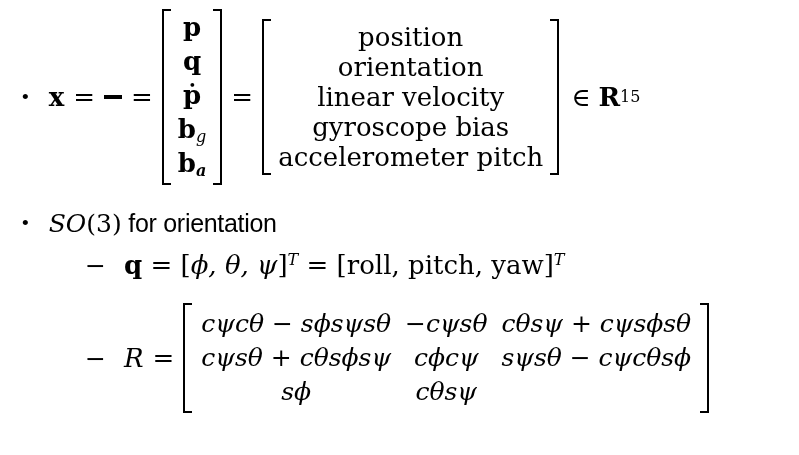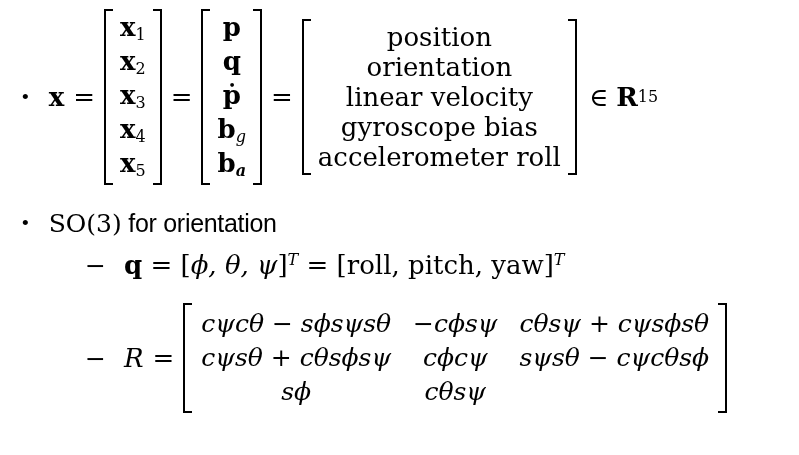--- a/index.html
+++ b/index.html
@@ -59,21 +59,21 @@
 
   .sans { font-family: "Liberation Sans", sans-serif; font-size: 25px; letter-spacing: -0.3px; white-space: pre; }
   .so-serif { font-family: "DejaVu Serif", serif; font-size: 25px; white-space: pre; }
 
   .qline { font-size: 25px; white-space: pre; }
   .qline .msb { font-size: 26px; }
 
   .rgrid {
     display: grid;
     grid-template-columns: auto auto auto;
-    column-gap: 22px;
+    column-gap: 14px;
     align-content: center;
     padding: 4px 9px;
   }
   .rcell {
     font-family: "DejaVu Serif", serif;
     font-style: italic;
     font-size: 25px;
     line-height: 34px;
     text-align: center;
     white-space: nowrap;
@@ -85,27 +85,20 @@
 <div class="slide">
 
   <div class="row row-state">
     <span class="bullet">•</span>
 
     <span class="msb">x</span>
     <span class="ms meq">=</span>
 
     <span class="mat">
       <span class="bk bk-l"></span>
-      <span class="vcol">
-        <span class="vrow"><span class="msb">x</span><span class="ms sub">1</span></span>
-        <span class="vrow"><span class="msb">x</span><span class="ms sub">2</span></span>
-        <span class="vrow"><span class="msb">x</span><span class="ms sub">3</span></span>
-        <span class="vrow"><span class="msb">x</span><span class="ms sub">4</span></span>
-        <span class="vrow"><span class="msb">x</span><span class="ms sub">5</span></span>
-      </span>
       <span class="bk bk-r"></span>
     </span>
 
     <span class="ms meq">=</span>
 
     <span class="mat">
       <span class="bk bk-l"></span>
       <span class="vcol">
         <span class="vrow"><span class="msb">p</span></span>
         <span class="vrow"><span class="msb">q</span></span>
@@ -118,51 +111,51 @@
 
     <span class="ms meq">=</span>
 
     <span class="mat">
       <span class="bk bk-l"></span>
       <span class="vcol">
         <span class="vrow ms">position</span>
         <span class="vrow ms">orientation</span>
         <span class="vrow ms">linear velocity</span>
         <span class="vrow ms">gyroscope bias</span>
-        <span class="vrow ms">accelerometer roll</span>
+        <span class="vrow ms">accelerometer pitch</span>
       </span>
       <span class="bk bk-r"></span>
     </span>
 
     <span class="ms" style="margin-left:12px;">∈</span>
     <span class="msb" style="margin-left:8px;">R</span>
     <span class="ms sup">15</span>
   </div>
 
   <div class="row row-euler">
     <span class="bullet">•</span>
-      <span class="so-serif" style="">SO</span>
+      <span class="so-serif" style="font-style:italic;">SO</span>
       <span class="so-serif">(3)</span>
       <span class="sans"> for orientation</span>
   </div>
 
   <div class="row row-q qline">
     <span class="dash">−</span>
     <span style="white-space:pre;"><span class="msb">q</span><span class="ms"> = </span><span class="ms">[</span><span class="msi">ϕ, θ, ψ</span><span class="ms">]</span><span class="msi sup">T</span><span class="ms"> = </span><span class="ms">[</span><span class="ms">roll, pitch, yaw</span><span class="ms">]</span><span class="msi sup">T</span></span>
   </div>
 
   <div class="row row-r">
     <span class="dash">−</span>
     <span class="msi">R</span>
     <span class="ms meq">=</span>
     <span class="mat">
       <span class="bk bk-l"></span>
       <span class="rgrid">
         <span class="rcell">cψcθ − sϕsψsθ</span>
-        <span class="rcell">−cϕsψ</span>
+        <span class="rcell">−cψsθ</span>
         <span class="rcell">cθsψ + cψsϕsθ</span>
         <span class="rcell">cψsθ + cθsϕsψ</span>
         <span class="rcell">cϕcψ</span>
         <span class="rcell">sψsθ − cψcθsϕ</span>
         <span class="rcell">sϕ</span>
         <span class="rcell">cθsψ</span>
       </span>
       <span class="bk bk-r"></span>
     </span>
   </div>

